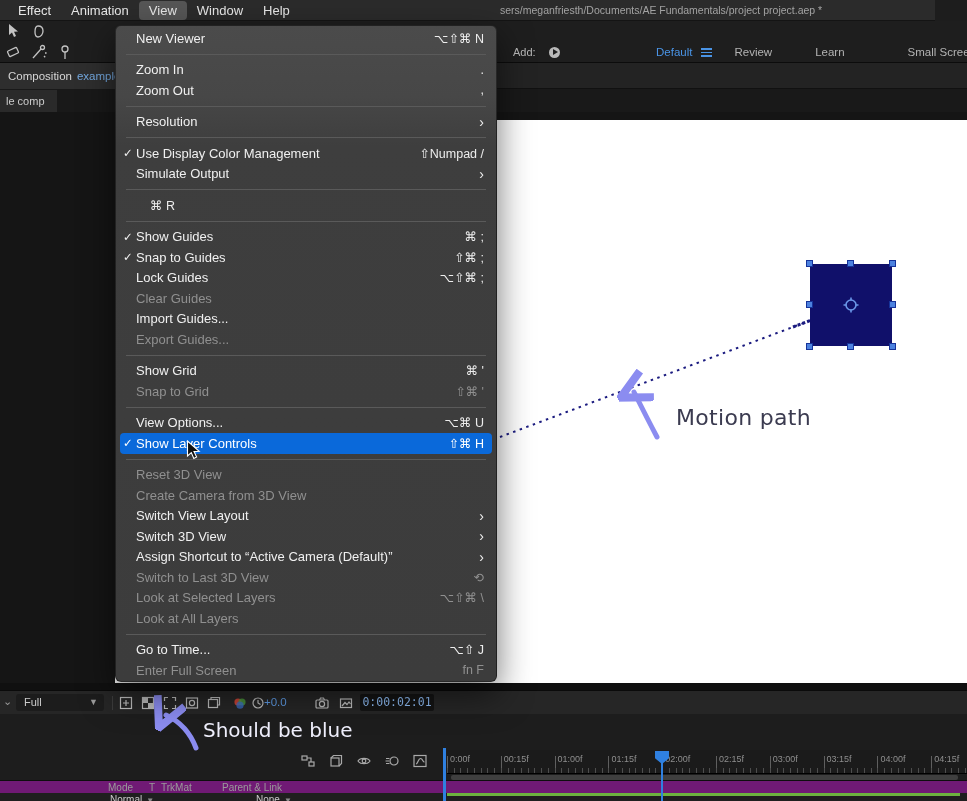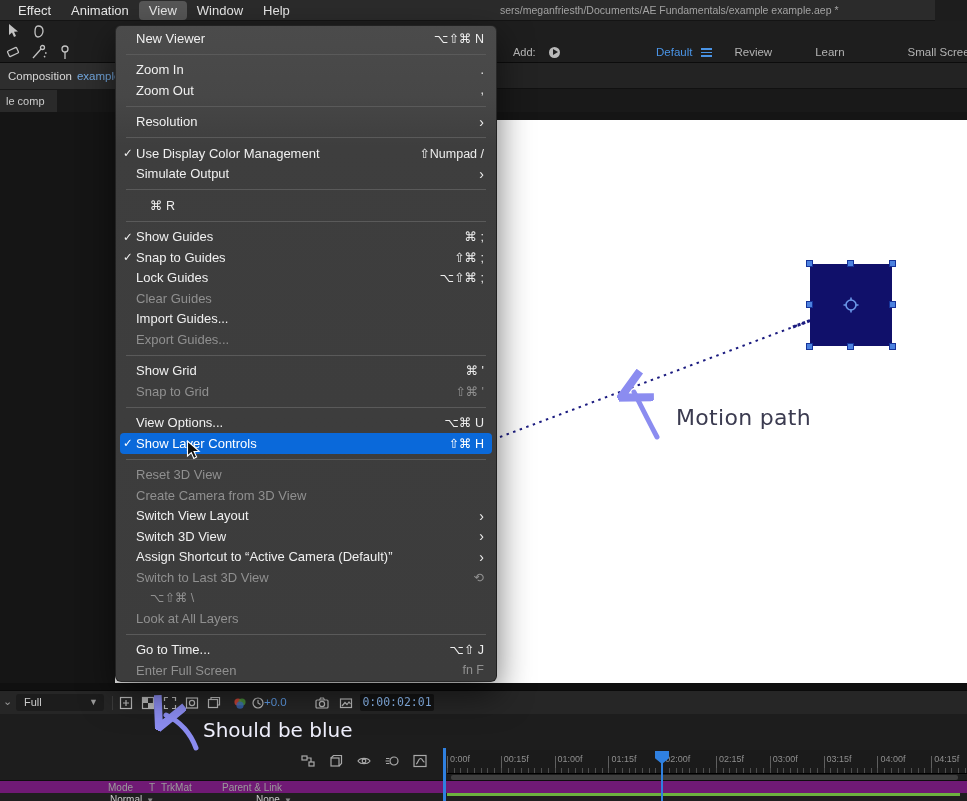--- a/index.html
+++ b/index.html
@@ -104,21 +104,21 @@
 
 <div class="screen">
 
   <div class="menubar abs">
     <span class="mitem">Effect</span>
     <span class="mitem">Animation</span>
     <span class="mitem active">View</span>
     <span class="mitem">Window</span>
     <span class="mitem">Help</span>
   </div>
-  <div class="doc-path abs">sers/meganfriesth/Documents/AE Fundamentals/example example.aep *</div>
+  <div class="doc-path abs">sers/meganfriesth/Documents/AE Fundamentals/project project.aep *</div>
 
   <div class="topbar abs">
     <span class="toolicon" style="left:4px;top:1px;">
       <svg viewBox="0 0 18 18">
           <path d="M5,2 L5,13 L8,10.5 L10,15 L12,14 L10,9.8 L14,9.5 Z" fill="#c3c3c3" stroke="none"></path>
         </svg>
     </span>
     <span class="toolicon" style="left:30px;top:1px;">
       <svg viewBox="0 0 18 18">
           <path d="M5,10 C5,6 6,4 8,4 C10,4 13,5 13,9 C13,12 11,15 8,15 C6,15 5,13 5,10 Z"></path>
@@ -323,20 +323,21 @@
         <span class="lab">Assign Shortcut to “Active Camera (Default)”</span>
         <span class="sc sub">›</span>
       </div>
       <div class="mrow dis">
         <span class="chk"></span>
         <span class="lab">Switch to Last 3D View</span>
         <span class="sc">⟲</span>
       </div>
       <div class="mrow dis">
         <span class="chk"></span>
+        <span class="lab">Look at Selected Layers</span>
         <span class="sc">⌥⇧⌘ \</span>
       </div>
       <div class="mrow dis">
         <span class="chk"></span>
         <span class="lab">Look at All Layers</span>
         <span class="sc"></span>
       </div>
       <div class="msep"></div>
       <div class="mrow">
         <span class="chk"></span>

